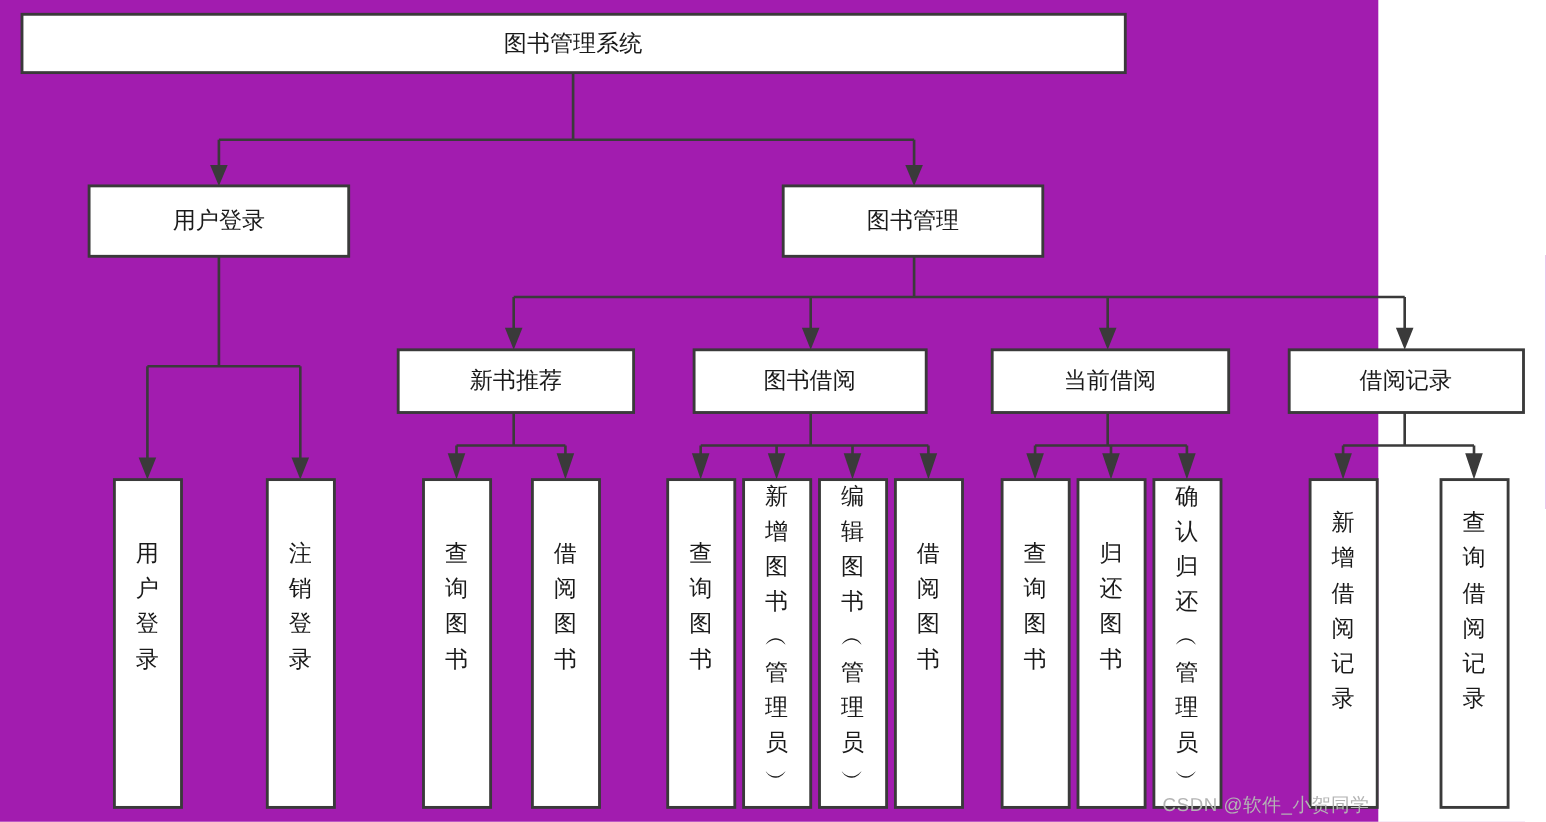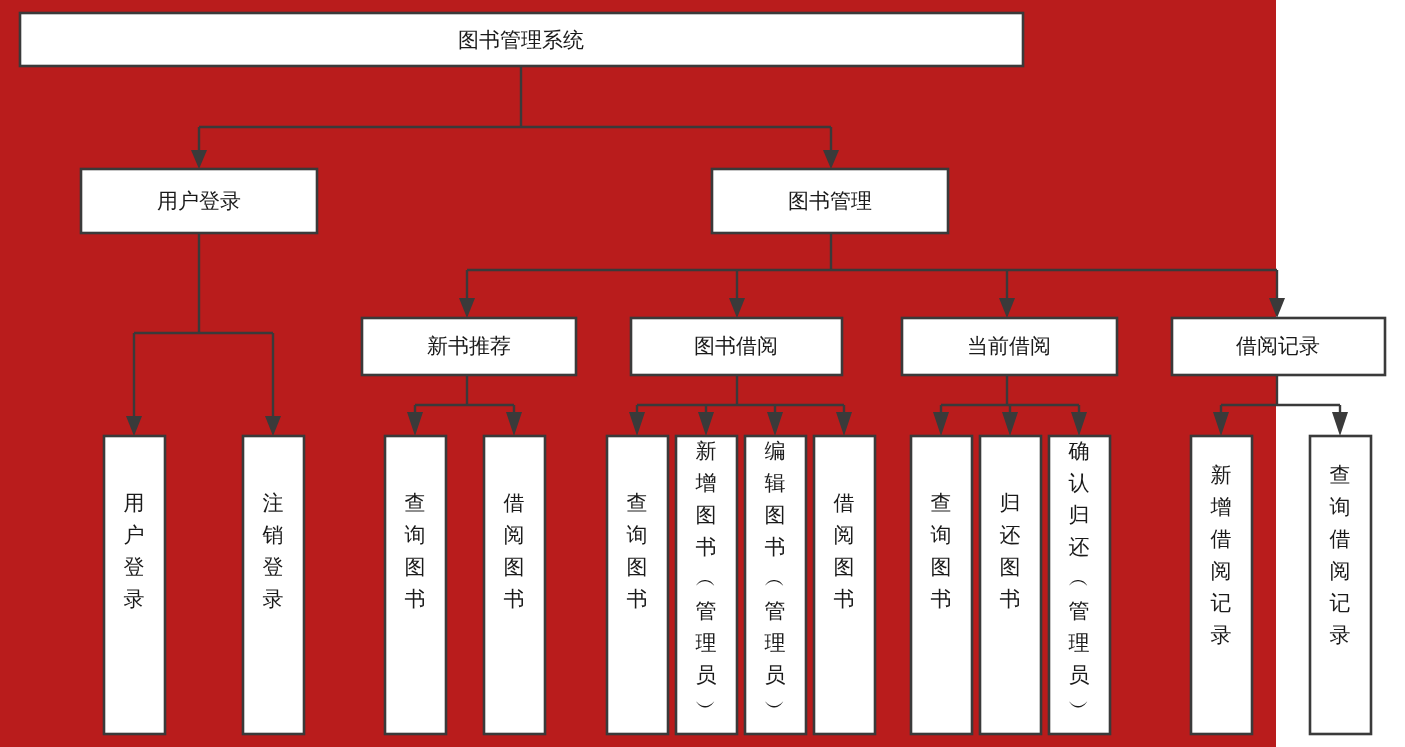--- a/index.html
+++ b/index.html
@@ -10,22 +10,21 @@
   body {
     width: 1405px;
     height: 747px;
     overflow: hidden;
     font-family: "Liberation Sans", "DejaVu Sans", sans-serif;
   }
   #diagram-root {
     position: relative;
     width: 1253px;
     height: 747px;
-    background: #b91c1c;
-    padding-left: 23px;
+    background: #a21caf;
   }
   svg.flow {
     position: absolute;
     top: 0;
     left: 0;
     width: 1405px;
     height: 747px;
   }
   .node-rect {
     fill: #ffffff;
@@ -231,13 +230,14 @@
     <g>
       <rect class="node-rect" x="1191" y="436" width="61" height="298"></rect>
       <text class="node-label-vert" x="1221" y="482"><tspan x="1221" y="482">新</tspan><tspan x="1221" y="514">增</tspan><tspan x="1221" y="546">借</tspan><tspan x="1221" y="578">阅</tspan><tspan x="1221" y="610">记</tspan><tspan x="1221" y="642">录</tspan></text>
     </g>
     <g>
       <rect class="node-rect" x="1310" y="436" width="61" height="298"></rect>
       <text class="node-label-vert" x="1340" y="482"><tspan x="1340" y="482">查</tspan><tspan x="1340" y="514">询</tspan><tspan x="1340" y="546">借</tspan><tspan x="1340" y="578">阅</tspan><tspan x="1340" y="610">记</tspan><tspan x="1340" y="642">录</tspan></text>
     </g>
   </svg>
 
+  <div class="watermark">CSDN @软件_小贺同学</div>
 </div>
 
 </body></html>

